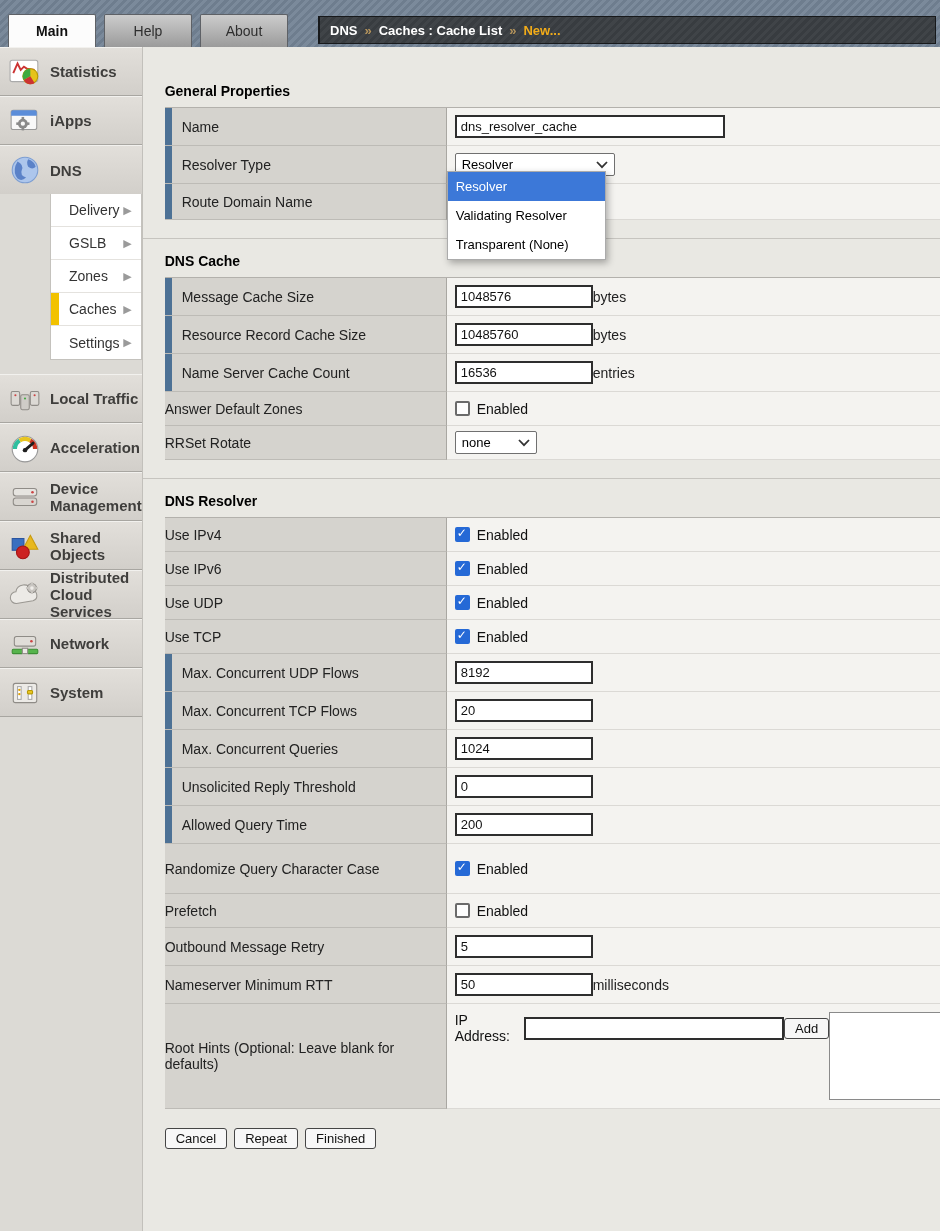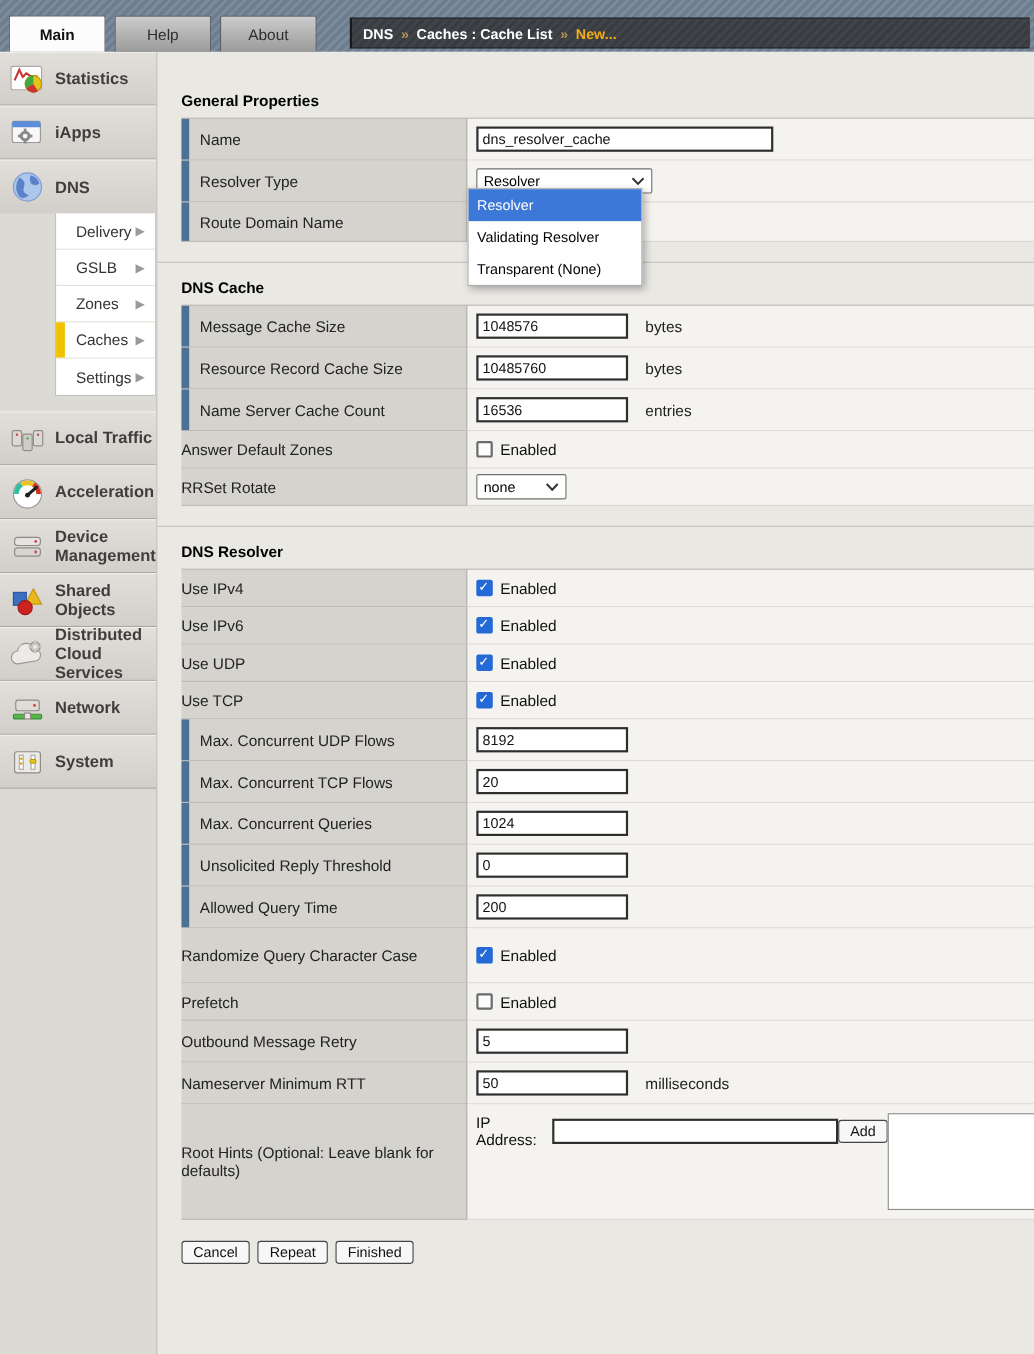--- a/index.html
+++ b/index.html
@@ -46,34 +46,34 @@
   .section { margin-top:0; }
   .section .rule { border-top:1px solid #c6c4bf; margin:18px 0 0 -22px; }
   .sec-title { font-size:14px; font-weight:bold; color:#000; margin:14px 0 8px 0; }
   .sec-title.first { margin-top:36px; }
 
   .ftable { border-top:1px solid #b3b1ac; }
   .frow { display:flex; min-height:38px; }
   .frow.h34 { min-height:34px; }
   .frow.h36 { min-height:36px; }
   .frow.h50 { min-height:50px; }
-  .lcell { width:260px; flex:0 0 auto; background:#d5d3ce; border-bottom:1px solid #bdbbb6;
+  .lcell { width:282px; flex:0 0 auto; background:#d5d3ce; border-bottom:1px solid #bdbbb6;
     border-right:1px solid #a9a7a2; position:relative; display:flex; align-items:center;
     padding:4px 8px 4px 0; font-size:14px; color:#222; }
   .lcell.req { padding-left:17px; }
   .lcell.req::before { content:""; position:absolute; left:0; top:0; bottom:0; width:7px; background:#4d7195; }
   .vcell { flex:1; background:#f4f3f0; border-bottom:1px solid #dbd9d5;
     display:flex; align-items:center; padding:4px 8px; position:relative; }
 
   .tinput { height:23px; border:2px solid #2e2e2e; background:#fff; font-family:inherit;
     font-size:13px; color:#111; padding:0 4px; outline:none; }
   .w-name { width:270px; }
   .w-num  { width:138px; }
   .w-ip   { width:266px; }
-  .unit { font-size:14px; color:#222; margin-left:16px; }
+  .unit { font-size:14px; color:#222; margin-left:0; }
 
   .fselect { height:23px; background:#fff; border:1px solid #707070; border-radius:2px;
     display:inline-flex; align-items:center; justify-content:space-between;
     padding:0 6px; font-size:13px; color:#000; cursor:pointer; position:relative; }
   .w-sel-resolver { width:160px; }
   .w-sel-none { width:82px; }
   .sel-chev svg { display:block; }
 
   .ddwrap { position:relative; z-index:100; }
   .ddpanel { position:absolute; left:0; top:25px; width:159px; background:#fff;

